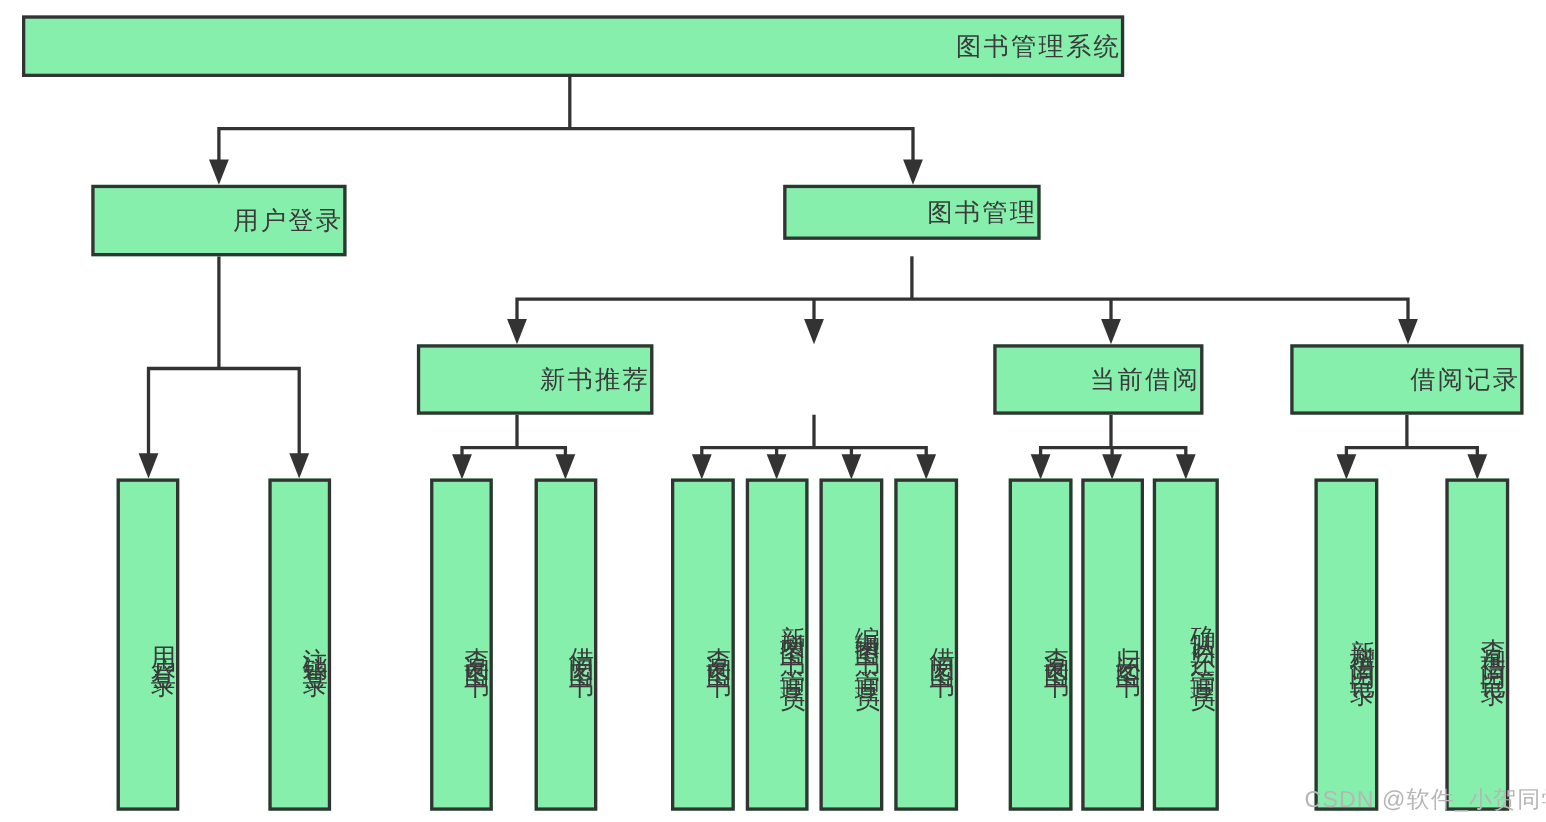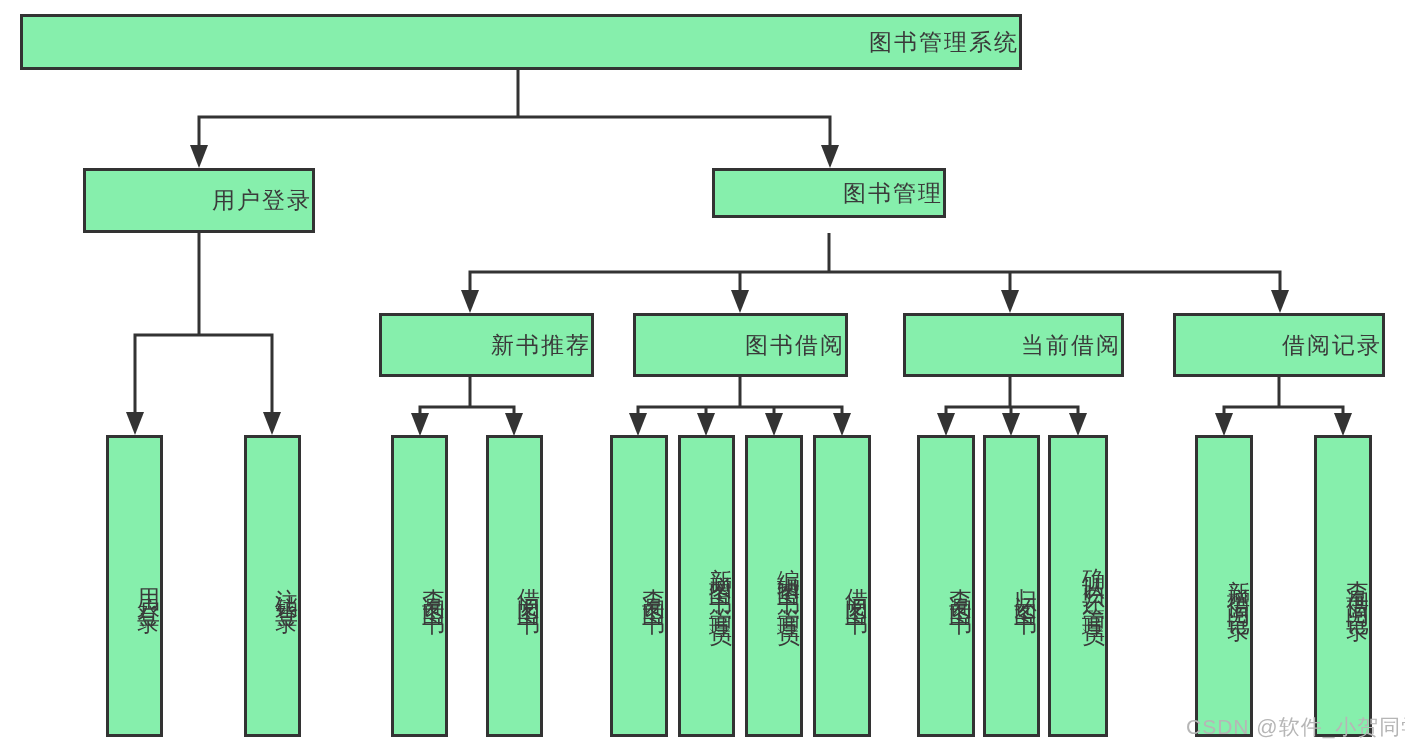--- a/index.html
+++ b/index.html
@@ -111,24 +111,21 @@
   <div class="box" style="left:83px;top:168px;width:232px;height:65px;">
     <span class="hlabel">用户登录</span>
   </div>
   <div class="box" style="left:712px;top:168px;width:234px;height:50px;">
     <span class="hlabel">图书管理</span>
   </div>
 
   <div class="box" style="left:363px;top:313px;width:215px;height:64px;margin-left:16px;">
     <span class="hlabel">新书推荐</span>
   </div>
-  <div class="box" style="left:633px;top:313px;width:215px;height:64px;">
-    <span class="hlabel">图书借阅</span>
-  </div>
-  <div class="box" style="left:903px;top:313px;width:221px;height:64px;">
+  <div class="box" style="left:903px;top:313px;width:191px;height:64px;">
     <span class="hlabel">当前借阅</span>
   </div>
   <div class="box" style="left:1173px;top:313px;width:212px;height:64px;">
     <span class="hlabel">借阅记录</span>
   </div>
 
   <div class="box" style="left:106px;top:435px;width:57px;height:302px;">
     <span class="vtext">用户登录</span>
   </div>
   <div class="box" style="left:244px;top:435px;width:57px;height:302px;">

